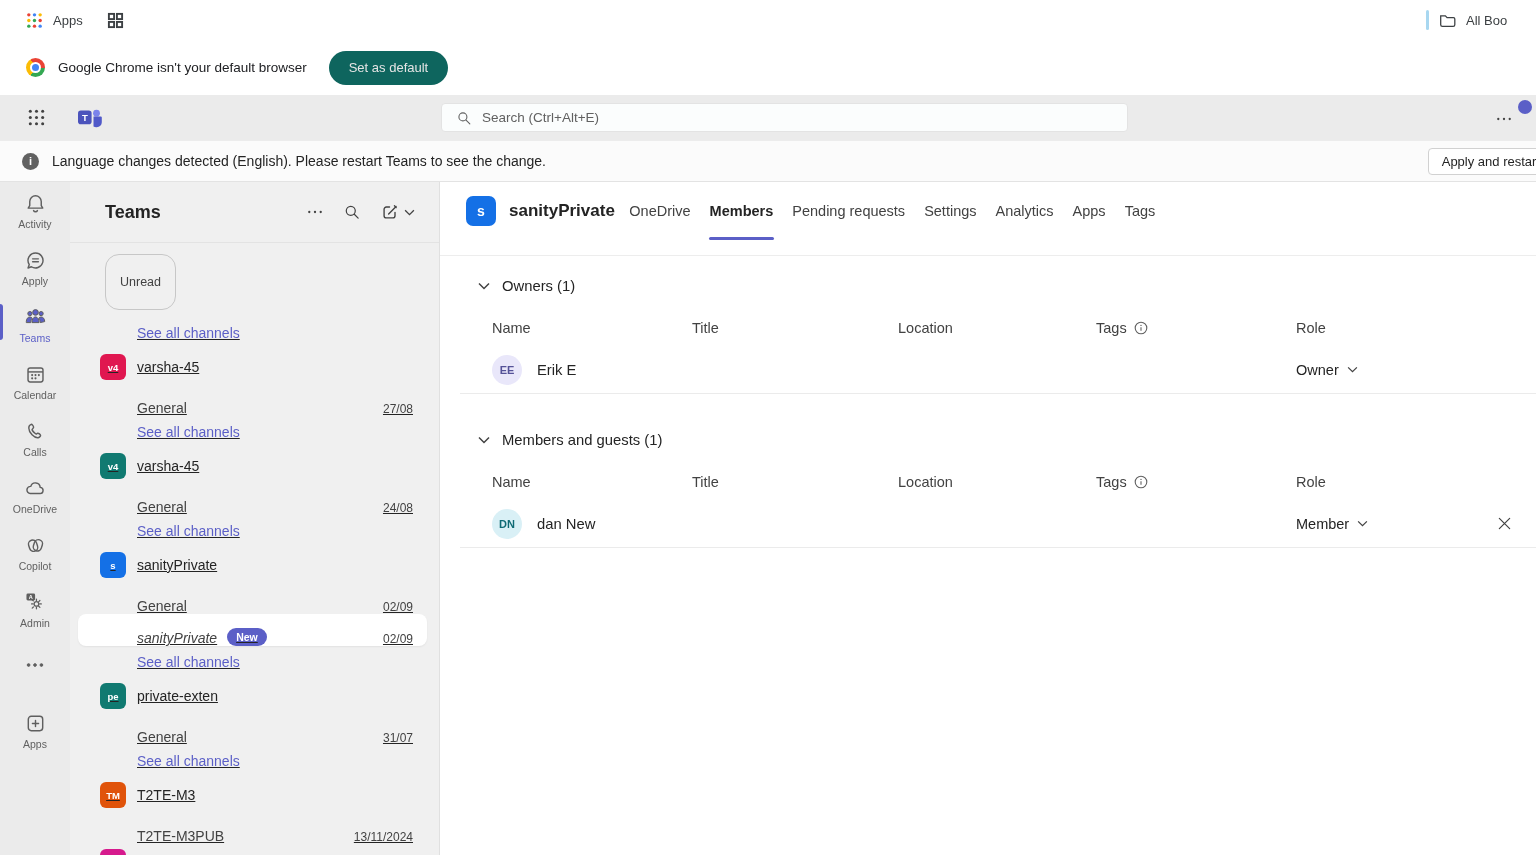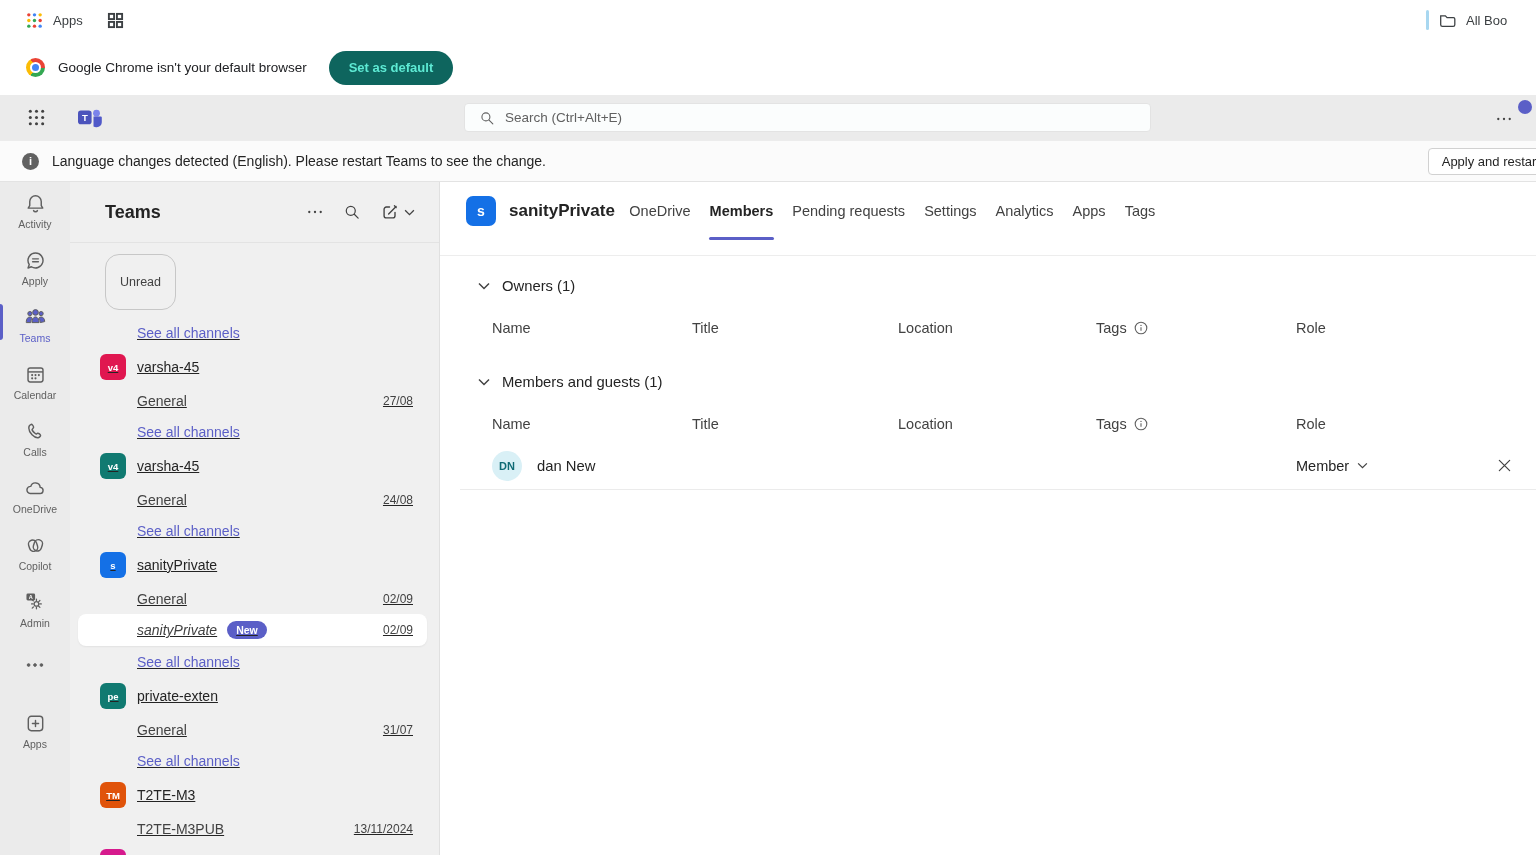--- a/index.html
+++ b/index.html
@@ -16,27 +16,27 @@
   .bm-all { font-size:13px; color:#3c4043; }
 
   
   .chrome-banner { height:55px; background:#fff; display:flex; align-items:center; padding-left:26px; }
   .chrome-icon { width:19px; height:19px; border-radius:50%; position:relative; flex:0 0 auto;
     background:conic-gradient(from -30deg,#ea4335 0 120deg,#34a853 0 240deg,#fbbc05 0 360deg); }
   .chrome-icon::before { content:""; position:absolute; inset:4px; background:#fff; border-radius:50%; }
   .chrome-icon::after { content:""; position:absolute; inset:6px; background:#4285f4; border-radius:50%; }
   .chrome-msg { font-size:13.5px; color:#202124; margin-left:13px; }
   .set-default-btn { margin-left:22px; height:34px; padding:0 20px; border:none; border-radius:17px;
-    color:#5eead4; font-size:13px; font-weight:bold; font-family:"Liberation Sans",sans-serif; cursor:pointer; }
+    color:#e5e5e5; font-size:13px; font-weight:normal; font-family:"Liberation Sans",sans-serif; cursor:pointer; }
 
   
   .teams-topbar { height:45px; background:#ebebeb; position:relative; display:flex; align-items:center; }
   .waffle { margin-left:27px; }
   .teams-logo { margin-left:30px; }
-  .top-search { position:absolute; left:464px; top:8px; width:687px; height:29px; background:#fbfdfd;
+  .top-search { position:absolute; left:441px; top:8px; width:687px; height:29px; background:#fbfdfd;
     border:1px solid #e3e3e3; border-radius:4px; display:flex; align-items:center; padding-left:14px; gap:10px; }
   .top-search input { border:none; outline:none; background:transparent; font-size:13.5px; width:90%;
     font-family:"Liberation Sans",sans-serif; color:#242424; }
   .top-search input::placeholder { color:#616161; }
   .top-right { position:absolute; right:2px; top:0; height:45px; display:flex; align-items:flex-start; gap:5px; }
   .top-right .dots { margin-top:17px; }
   .profile-dot { width:14px; height:14px; border-radius:50%; margin-top:5px; margin-right:2px; }
 
   
   .lang-banner { height:42px; background:#fbfbfb; border-top:1px solid #ececec; border-bottom:1px solid #e3e3e3;
@@ -67,21 +67,21 @@
   .sb-header { height:61px; display:flex; align-items:center; padding:0 24px 0 35px; border-bottom:1px solid #e3e3e3; }
   .sb-title { font-size:18px; font-weight:bold; color:#242424; }
   .sb-actions { margin-left:auto; display:flex; align-items:center; gap:19px; }
   .sb-actions .act { display:flex; align-items:center; gap:4px; cursor:pointer; }
   .unread-pill { display:inline-flex; align-items:center; margin:11px 0 7px 35px; padding:20px 14px;
     border:1px solid #c7c7c7; border-radius:14px; font-size:12.5px; color:#424242; width:max-content; cursor:pointer; background:transparent; font-family:"Liberation Sans",sans-serif; }
   .sb-list { flex:1; overflow:hidden;text-decoration:underline; }
   .s-row { display:flex; align-items:center; padding:0 26px 0 30px; cursor:pointer; }
   .s-row.link { height:32px; padding-left:67px; font-size:14px; color:#5b5fc7; }
   .s-row.team { height:36px; font-size:14px; color:#242424; }
-  .s-row.channel { height:31px; padding-left:67px; font-size:14px; color:#424242; }
+  .s-row.channel { height:31px; padding-left:67px; font-size:14px; color:#424242;align-items:flex-end; }
   .s-row .t-avatar { width:26px; height:26px; border-radius:6px; color:#fff; font-size:9.5px; font-weight:bold;
     display:flex; align-items:center; justify-content:center; margin-right:11px; flex:0 0 auto; }
   .s-row .date { margin-left:auto; font-size:12px; color:#424242; }
   .s-row.selected { background:#fff; border-radius:8px; margin:0 12px 0 8px; padding:0 14px 0 59px; height:32px;
     box-shadow:0 1px 2px rgba(0,0,0,.06); }
   .s-row.selected .ch-name { font-style:italic; }
   .badge-new { color:#fff; font-size:10.5px; font-weight:bold; padding:3px 9px; border-radius:10px; margin-left:10px; font-style:normal; }
 
   
   .main { flex:1; background:#fff; display:flex; flex-direction:column; overflow:hidden; }
@@ -408,20 +408,36 @@
           <span>Tags</span>
           <svg width="14" height="14" viewBox="0 0 14 14" fill="none" stroke="#616161" stroke-width="1.1">
             <circle cx="7" cy="7" r="5.8"></circle>
               <path d="M7 6.3v3.4"></path>
               <circle cx="7" cy="4.4" r="0.7" fill="#616161" stroke="none"></circle>
           </svg>
         </span>
         <span class="cell">Role</span>
         <span class="cell"></span>
       </div>
+      <div class="grid trow">
+        <div class="cell name-cell">
+          <span class="p-avatar" style="background-color: rgb(233, 231, 250); color: rgb(85, 82, 152);">EE</span>
+          <span class="p-name">Erik E</span>
+        </div>
+        <div class="cell"></div>
+        <div class="cell"></div>
+        <div class="cell"></div>
+        <div class="cell role-cell">
+          <span>Owner</span>
+          <svg width="11" height="7" viewBox="0 0 12 8" fill="none" stroke="#424242" stroke-width="1.4">
+              <path d="M1 1.5l5 5 5-5"></path>
+            </svg>
+        </div>
+        <div class="cell"></div>
+      </div>
 
       <div class="section-header members-hd">
         <svg width="12" height="8" viewBox="0 0 12 8" fill="none" stroke="#424242" stroke-width="1.5">
           <path d="M1 1.5l5 5 5-5"></path>
         </svg>
         <span>Members and guests (1)</span>
       </div>
       <div class="grid thead">
         <span class="cell">Name</span>
         <span class="cell">Title</span>

